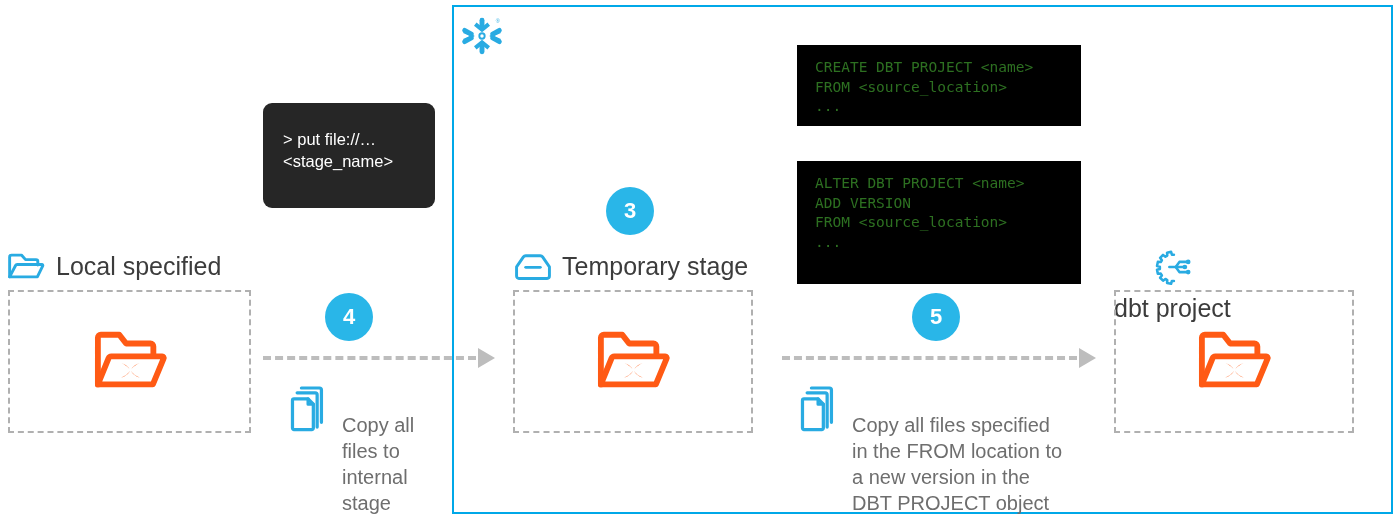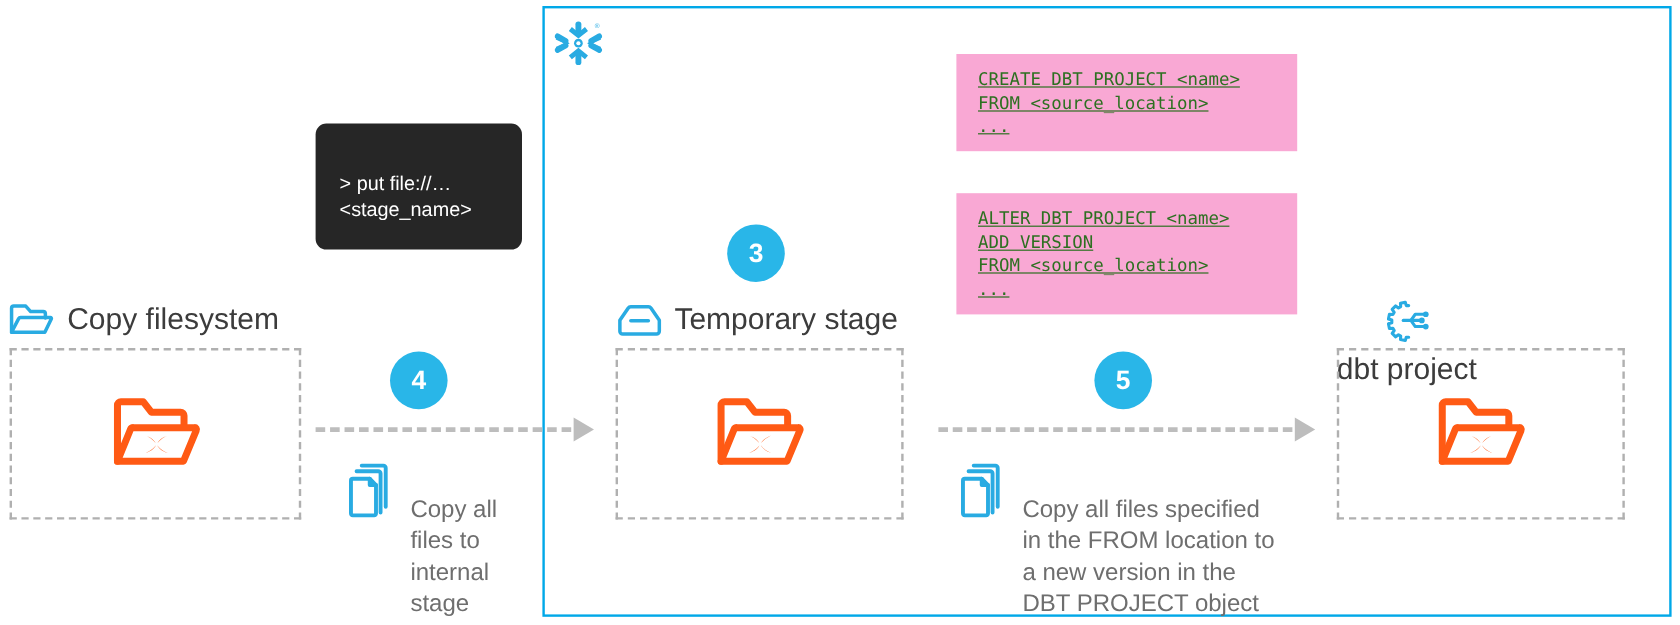--- a/index.html
+++ b/index.html
@@ -36,33 +36,33 @@
     box-sizing:border-box;
     display:flex;align-items:center;justify-content:center;
   }
   .dbox .orange{width:78px;height:72px;}
 
   
   .terminal{
     position:absolute;left:263px;top:103px;width:172px;height:105px;
     background:#262626;border-radius:9px;
     color:#ffffff;font-size:16.5px;line-height:22px;
-    padding:39px 0 0 20px;box-sizing:border-box;
+    padding:25px 0 0 20px;box-sizing:border-box;
     white-space:pre;
   }
 
   
   .code{
-    position:absolute;background:#f9a8d4;color:#2d7021;
+    position:absolute;background:#000000;color:#2d7021;
     font-family:"DejaVu Sans Mono","Liberation Mono",monospace;
     font-size:14.5px;line-height:19.6px;
-    padding:13px 18px;box-sizing:border-box;white-space:pre;text-decoration:underline;
+    padding:13px 18px;box-sizing:border-box;white-space:pre;
   }
   #code-create{left:797px;top:45px;width:284px;height:81px;}
-  #code-alter{left:797px;top:161px;width:284px;height:101px;}
+  #code-alter{left:797px;top:161px;width:284px;height:123px;}
 
   
   .badge{
     position:absolute;width:48px;height:48px;border-radius:50%;
     background:#29b6e8;color:#ffffff;
     display:flex;align-items:center;justify-content:center;
     font-size:22px;font-weight:bold;
   }
   #badge-3{left:606px;top:187px;}
   #badge-4{left:325px;top:293px;}
@@ -131,21 +131,21 @@
 
   <div class="col-head" style="left:6px;top:248px;">
     <span class="glyph">
       <svg viewBox="0 0 44 38" width="40" height="36" aria-hidden="true">
         <g fill="none" stroke="#29ABE2" stroke-width="3.2" stroke-linejoin="round" stroke-linecap="round">
           <path d="M4 31 V9 a2 2 0 0 1 2-2 h11 l4.5 5 H33 a2 2 0 0 1 2 2 v4"></path>
           <path d="M4 31 L10.5 18.5 a2 2 0 0 1 1.8-1.1 H39.5 a1 1 0 0 1 0.9 1.5 L34.5 31 Z"></path>
         </g>
       </svg>
     </span>
-    <span class="ttl">Copy filesystem</span>
+    <span class="ttl">Local specified</span>
   </div>
 
   <div class="dbox" style="left:8px;top:290px;width:243px;height:143px;">
     <span class="orange">
       <svg viewBox="0 0 80 74" width="78" height="72" aria-hidden="true">
         <g fill="none" stroke="#FF5A14" stroke-width="6" stroke-linejoin="round" stroke-linecap="round">
           <path d="M7 60 V12 a3 3 0 0 1 3-3 h19 l7 9 h25 a3 3 0 0 1 3 3 v8"></path>
           <path d="M7 60 L18 33 a3 3 0 0 1 2.8-1.8 H73 a1.6 1.6 0 0 1 1.5 2.3 L63.5 60 Z"></path>
         </g>
         <g fill="#FF5A14" transform="translate(40.5,45.5)">

